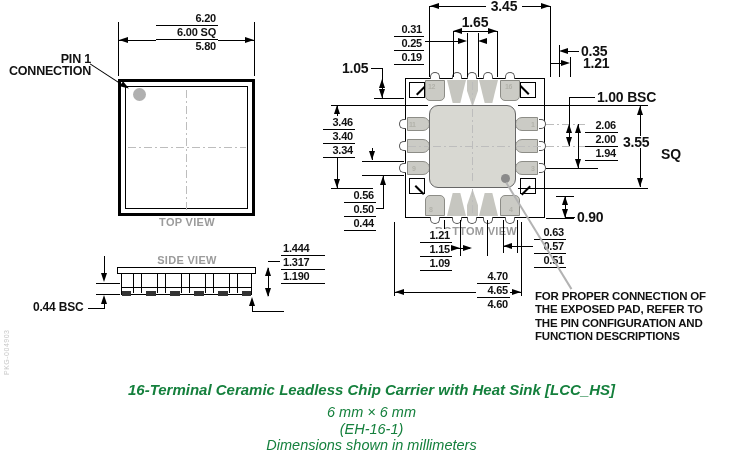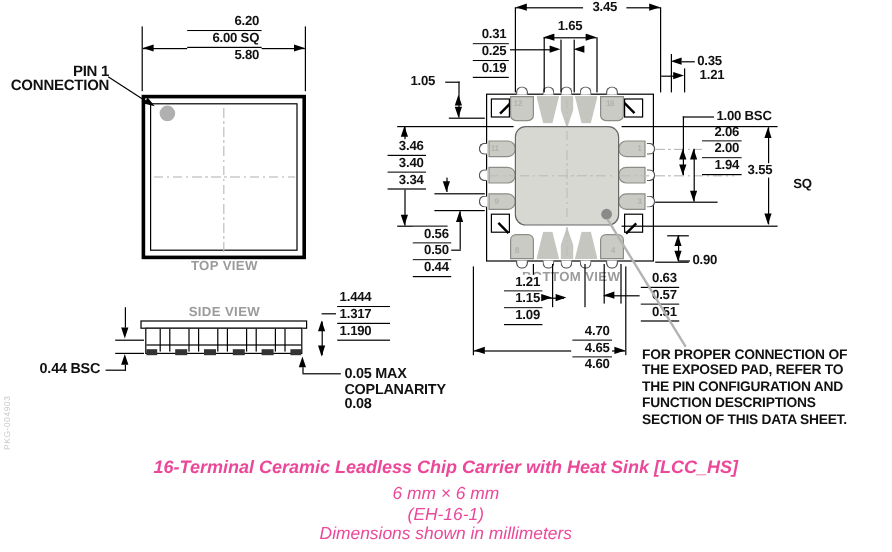--- a/index.html
+++ b/index.html
@@ -6,35 +6,35 @@
   #canvas{position:relative;width:743px;height:460px;background:#fff;overflow:hidden;
           font-family:"Liberation Sans","DejaVu Sans",sans-serif;}
   .hl,.vl{position:absolute;background:#000;}
   .hl{height:1px;}
   .vl{width:1px;}
   .ah{position:absolute;width:0;height:0;}
   .ah.l{border-top:3px solid transparent;border-bottom:3px solid transparent;border-right:9px solid #000;}
   .ah.r{border-top:3px solid transparent;border-bottom:3px solid transparent;border-left:9px solid #000;}
   .ah.u{border-left:3px solid transparent;border-right:3px solid transparent;border-bottom:9px solid #000;}
   .ah.d{border-left:3px solid transparent;border-right:3px solid transparent;border-top:9px solid #000;}
-  .dim{position:absolute;font-weight:bold;font-size:11px;line-height:12px;color:#111;white-space:nowrap;letter-spacing:-0.2px;}
+  .dim{position:absolute;font-weight:bold;font-size:14px;line-height:12px;color:#111;white-space:nowrap;letter-spacing:-0.2px;}
   .bgw{background:#fff;padding:0 2px;}
   .stk{position:absolute;text-align:right;}
   .stk span{display:block;font-weight:bold;font-size:11px;line-height:13px;color:#111;background:#fff;
             border-bottom:1px solid #000;padding:0 2px;letter-spacing:-0.2px;}
   .stk span.nl{border-bottom:none;}
   .viewlbl{position:absolute;color:#9b9b9b;font-weight:bold;font-size:11px;text-align:center;letter-spacing:0.3px;}
   .cl{position:absolute;height:1px;background:repeating-linear-gradient(90deg,#bdbdbd 0 8px,transparent 8px 11px,#bdbdbd 11px 13px,transparent 13px 16px);}
   .clv{position:absolute;width:1px;background:repeating-linear-gradient(180deg,#bdbdbd 0 8px,transparent 8px 11px,#bdbdbd 11px 13px,transparent 13px 16px);}
   .pad{position:absolute;background:#cbcbc5;border:1px solid #8d8d87;box-sizing:border-box;}
   .trap{position:absolute;background:#c6c6c0;}
   .cast{position:absolute;background:#fff;border:1px solid #555;box-sizing:border-box;}
   .padnum{position:absolute;font-size:7px;color:#b2b2aa;font-weight:bold;line-height:7px;letter-spacing:-0.5px;}
   .rot{position:absolute;transform-origin:0 0;}
-  .cap{position:absolute;left:0;width:743px;text-align:center;font-style:italic;color:#ec4899;}
+  .cap{position:absolute;left:0;width:743px;text-align:center;font-style:italic;color:#15803d;}
 </style>
 </head>
 <body>
 
 <div id="canvas">
 
   <div class="vl" style="left:118px;top:22px;height:54px"></div>
   <div class="vl" style="left:254px;top:22px;height:54px"></div>
   <div class="hl" style="left:119px;top:40px;width:45px"></div>
   <div class="hl" style="left:210px;top:40px;width:44px"></div>
@@ -98,25 +98,20 @@
     <span>1.190</span>
   </div>
   <div class="hl" style="left:268px;top:261px;width:12px"></div>
   <div class="vl" style="left:268px;top:268px;height:28px"></div>
   <div class="ah u" style="left:265px;top:267px"></div>
   <div class="ah d" style="left:265px;top:288px"></div>
 
   <div class="ah u" style="left:249px;top:297px"></div>
   <div class="vl" style="left:252px;top:306px;height:5px"></div>
   <div class="hl" style="left:252px;top:311px;width:32px"></div>
-  <div class="dim" style="left:287px;top:305px;font-size:12px;line-height:12.5px">
-    <div>0.05 MAX</div>
-    <div>COPLANARITY</div>
-    <div>0.08</div>
-  </div>
 
   <div style="position:absolute;left:405px;top:78px;width:140px;height:140px;border:1.5px solid #000;box-sizing:border-box;background:#fff"></div>
 
   <div style="position:absolute;left:409px;top:82px;width:16px;height:16px;border:1.5px solid #000;box-sizing:border-box;background:#fff"></div>
   <div style="position:absolute;left:520px;top:82px;width:16px;height:16px;border:1.5px solid #000;box-sizing:border-box;background:#fff"></div>
   <div style="position:absolute;left:409px;top:178px;width:16px;height:16px;border:1.5px solid #000;box-sizing:border-box;background:#fff"></div>
   <div style="position:absolute;left:520px;top:178px;width:16px;height:16px;border:1.5px solid #000;box-sizing:border-box;background:#fff"></div>
   <div class="rot" style="left:416px;top:94px;width:12px;height:1.5px;background:#000;transform:rotate(-45deg)"></div>
   <div class="rot" style="left:521px;top:85px;width:12px;height:1.5px;background:#000;transform:rotate(45deg)"></div>
   <div class="rot" style="left:416px;top:185px;width:12px;height:1.5px;background:#000;transform:rotate(45deg)"></div>
@@ -251,21 +246,21 @@
   <div class="hl" style="left:569px;top:97px;width:26px"></div>
   <div class="vl" style="left:569px;top:97px;height:49px"></div>
   <div class="ah u" style="left:566px;top:124px"></div>
   <div class="ah d" style="left:566px;top:137px"></div>
   <div class="dim" style="left:597px;top:91px">1.00 BSC</div>
 
   <div class="vl" style="left:578px;top:124px;height:44px"></div>
   <div class="ah u" style="left:575px;top:124px"></div>
   <div class="ah d" style="left:575px;top:159px"></div>
   <div class="hl" style="left:546px;top:168px;width:52px"></div>
-  <div class="stk" style="left:585px;top:104px;width:33px">
+  <div class="stk" style="left:585px;top:119px;width:33px">
     <span>2.06</span>
     <span>2.00</span>
     <span>1.94</span>
   </div>
 
   <div class="hl" style="left:518px;top:105px;width:130px"></div>
   <div class="hl" style="left:518px;top:188px;width:130px"></div>
   <div class="vl" style="left:640px;top:106px;height:81px"></div>
   <div class="ah u" style="left:637px;top:106px"></div>
   <div class="ah d" style="left:637px;top:178px"></div>
@@ -314,21 +309,20 @@
     <span>4.65</span>
     <span class="nl">4.60</span>
   </div>
 
   <div class="rot" style="left:507px;top:182px;width:125px;height:2px;background:#b3b3b3;transform:rotate(58.5deg)"></div>
   <div class="dim" style="left:535px;top:290px;line-height:13.4px;font-size:11.5px">
     <div>FOR PROPER CONNECTION OF</div>
     <div>THE EXPOSED PAD, REFER TO</div>
     <div>THE PIN CONFIGURATION AND</div>
     <div>FUNCTION DESCRIPTIONS</div>
-    <div>SECTION OF THIS DATA SHEET.</div>
   </div>
 
   <div class="rot" style="left:3px;top:375px;transform:rotate(-90deg);font-size:7px;color:#c8c8c8;letter-spacing:0.5px;white-space:nowrap">PKG-004903</div>
 
   <div class="cap" style="top:381px;font-weight:bold;font-size:15px">16-Terminal Ceramic Leadless Chip Carrier with Heat Sink [LCC_HS]</div>
   <div class="cap" style="top:404px;font-size:14.5px">6 mm × 6 mm</div>
   <div class="cap" style="top:421px;font-size:14.5px">(EH-16-1)</div>
   <div class="cap" style="top:437px;font-size:14.5px">Dimensions shown in millimeters</div>
 
 </div>

